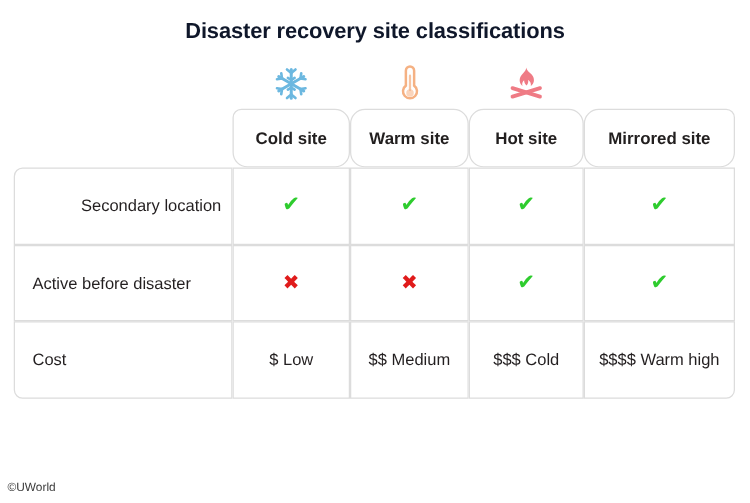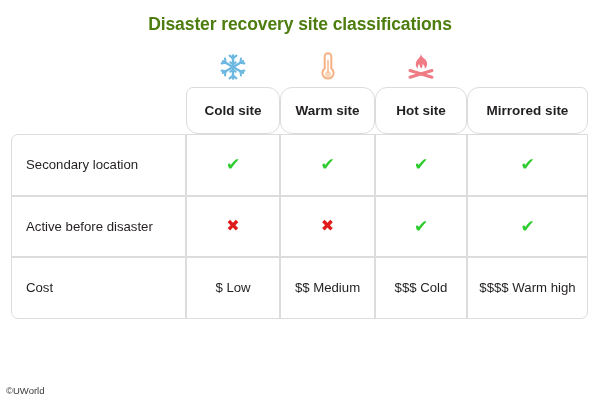--- a/index.html
+++ b/index.html
@@ -19,21 +19,21 @@
   
   .title {
     position: absolute;
     top: 14px;
     left: 0;
     width: 600px;
     text-align: center;
     font-size: 17.5px;
     font-weight: bold;
     letter-spacing: -0.1px;
-    color: #4d7c0f;
+    color: #0f172a;
   }
 
   
   .icon-row {
     position: absolute;
     top: 48px;
     left: 186px;
     width: 402px;
     height: 38px;
     display: flex;
@@ -106,21 +106,21 @@
     padding-left: 14px;
     white-space: nowrap;
   }
   tbody td.mark {
     text-align: center;
   }
   tbody td.txt {
     text-align: center;
     line-height: 15.5px;
   }
-  tbody tr:first-child td.label { border-top-left-radius: 7px; }
+  tbody tr:first-child td.label { border-top-left-radius: 7px; text-align: right; }
   tbody tr:last-child  td.label { border-bottom-left-radius: 7px; }
   tbody tr:last-child  td.m4    { border-bottom-right-radius: 7px; }
 
   
   .check {
     display: inline-block;
     color: #2ecc2e;
     font-size: 17px;
     line-height: 1;
     font-family: "DejaVu Sans", sans-serif;

